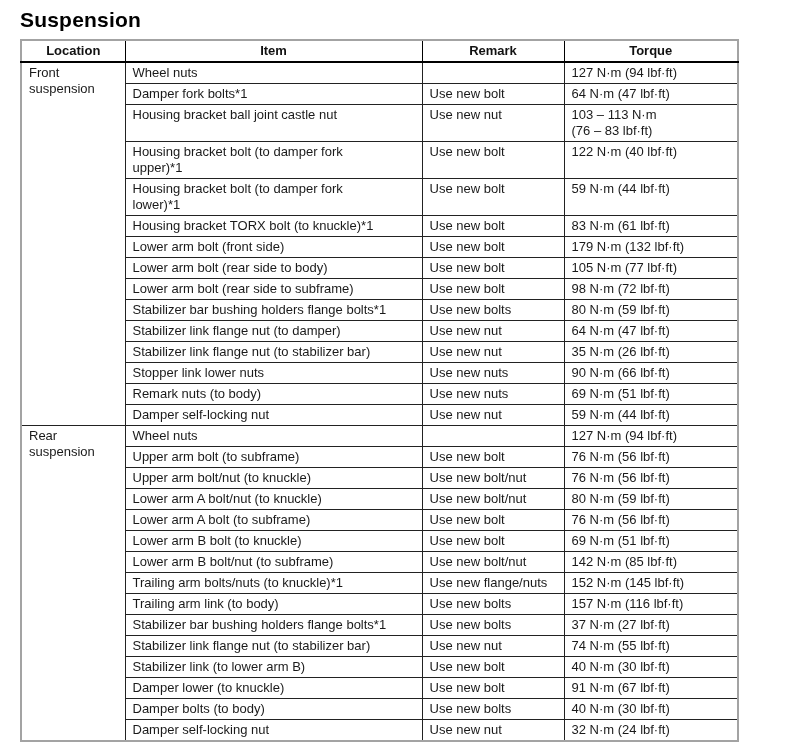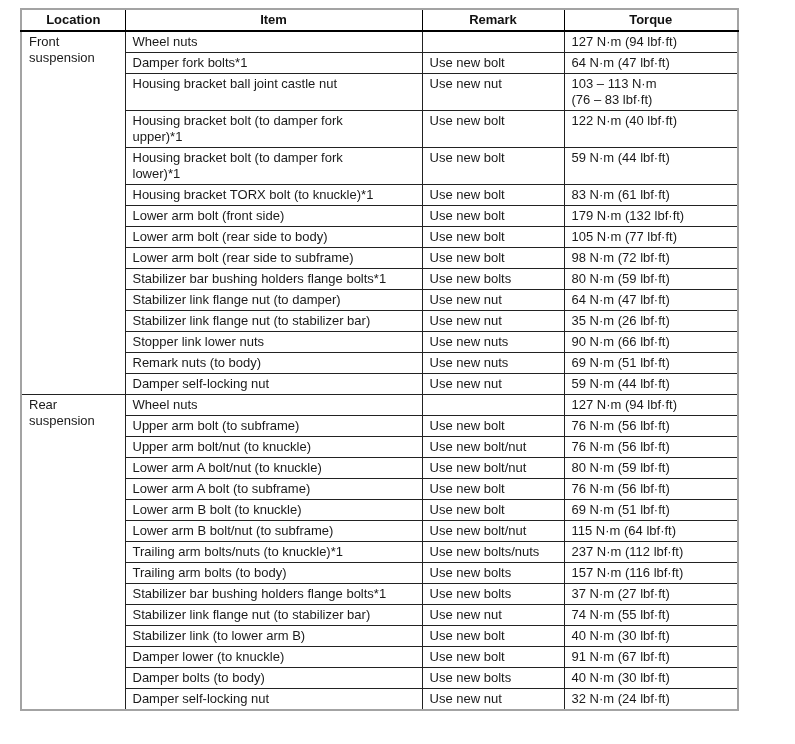--- a/index.html
+++ b/index.html
@@ -57,20 +57,21 @@
     vertical-align: top;
   }
   td.item-cell { padding-left: 7px; }
   td.remark-cell { padding-left: 8px; margin-left: 22px; }
   td.torque-cell { padding-left: 9px; }
 </style>
 </head>
 <body>
 
 <div class="page">
+  <h1 class="page-title">Suspension</h1>
 
   <table class="spec-table">
     <colgroup>
       <col style="width:104px">
       <col style="width:297px">
       <col style="width:142px">
       <col style="width:174px">
     </colgroup>
     <thead>
       <tr>
@@ -187,29 +188,29 @@
           <td class="torque-cell">76 N·m (56 lbf·ft)</td>
         </tr>
         <tr>
           <td class="item-cell">Lower arm B bolt (to knuckle)</td>
           <td class="remark-cell">Use new bolt</td>
           <td class="torque-cell">69 N·m (51 lbf·ft)</td>
         </tr>
         <tr>
           <td class="item-cell">Lower arm B bolt/nut (to subframe)</td>
           <td class="remark-cell">Use new bolt/nut</td>
-          <td class="torque-cell">115 N·m (64 lbf·ft)</td>
+          <td class="torque-cell">142 N·m (85 lbf·ft)</td>
         </tr>
         <tr>
           <td class="item-cell">Trailing arm bolts/nuts (to knuckle)*1</td>
-          <td class="remark-cell">Use new bolts/nuts</td>
-          <td class="torque-cell">237 N·m (112 lbf·ft)</td>
-        </tr>
-        <tr>
-          <td class="item-cell">Trailing arm bolts (to body)</td>
+          <td class="remark-cell">Use new flange/nuts</td>
+          <td class="torque-cell">152 N·m (145 lbf·ft)</td>
+        </tr>
+        <tr>
+          <td class="item-cell">Trailing arm link (to body)</td>
           <td class="remark-cell">Use new bolts</td>
           <td class="torque-cell">157 N·m (116 lbf·ft)</td>
         </tr>
         <tr>
           <td class="item-cell">Stabilizer bar bushing holders flange bolts*1</td>
           <td class="remark-cell">Use new bolts</td>
           <td class="torque-cell">37 N·m (27 lbf·ft)</td>
         </tr>
         <tr>
           <td class="item-cell">Stabilizer link flange nut (to stabilizer bar)</td>

